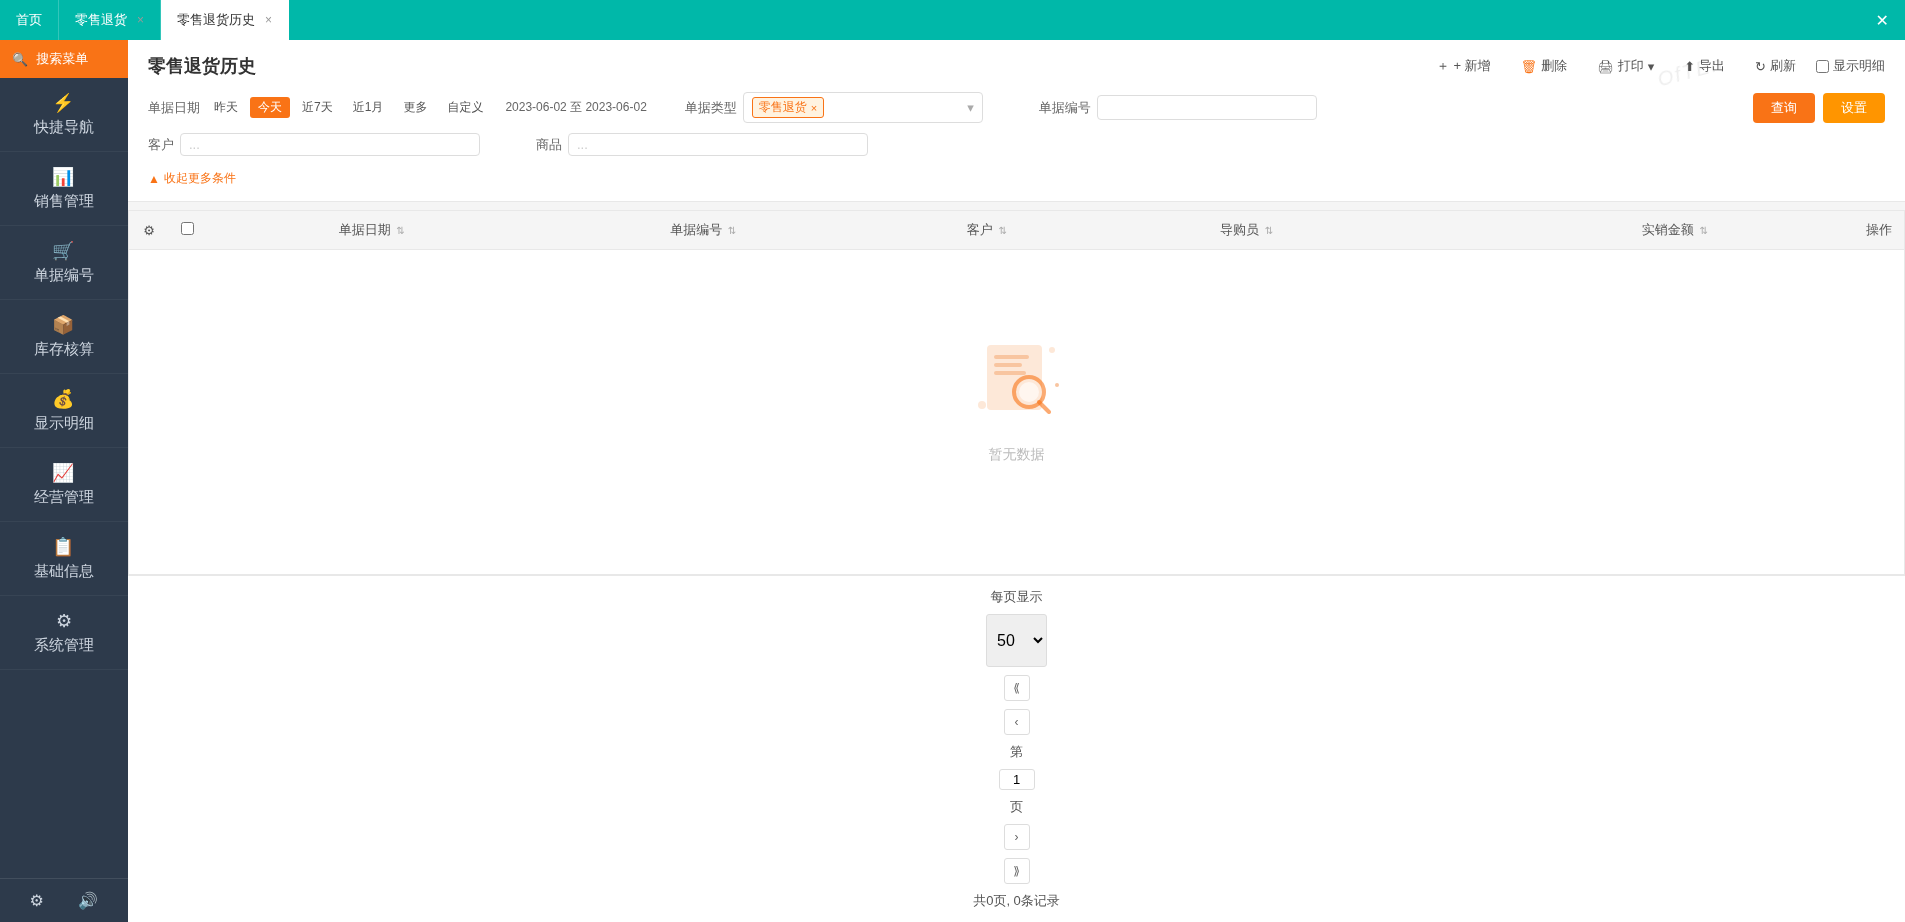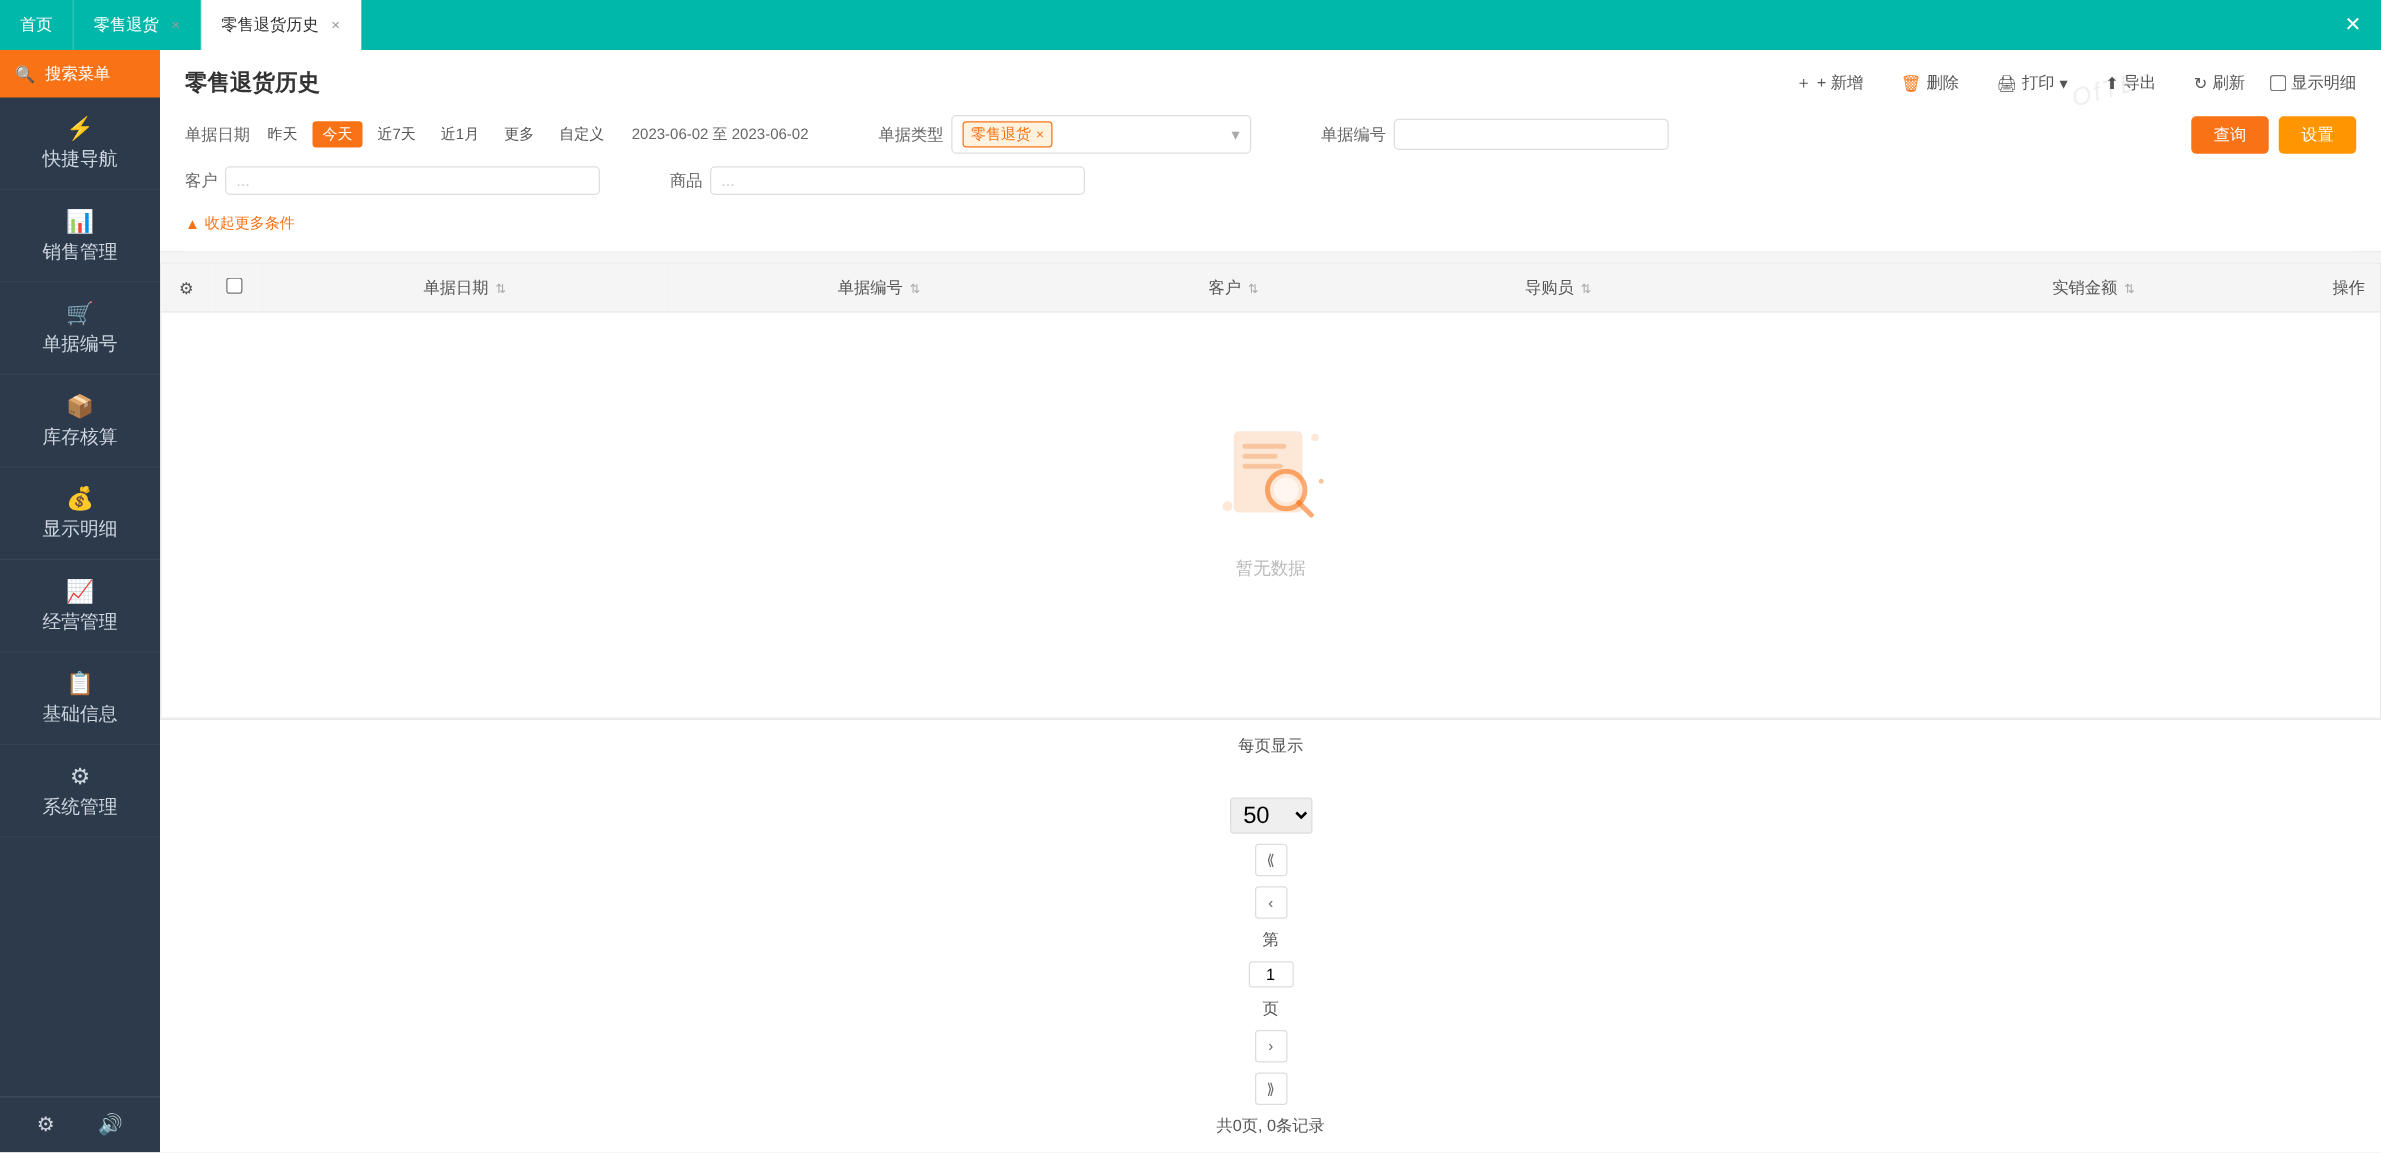--- a/index.html
+++ b/index.html
@@ -320,23 +320,22 @@
       justify-content: flex-end;
       gap: 8px;
       flex-shrink: 0;
       font-size: 13px;
       color: #555;
       flex-direction: column;
     }
     .pagination-bar select {
       border: 1px solid #ddd;
       border-radius: 3px;
-      padding: 2px 6px;
-      font-size: 19px;
-      margin-top: 24px;
+      padding: 16px 6px;
+      font-size: 16px;
     }
     .pag-btn {
       border: 1px solid #ddd;
       background: white;
       width: 26px;
       height: 26px;
       border-radius: 3px;
       cursor: pointer;
       display: flex;
       align-items: center;
@@ -472,21 +471,21 @@
               <span class="date-opt">昨天</span>
               <span class="date-opt active">今天</span>
               <span class="date-opt">近7天</span>
               <span class="date-opt">近1月</span>
               <span class="date-opt">更多</span>
               <span class="date-opt">自定义</span>
             </div>
             <span class="date-range">2023-06-02 至 2023-06-02</span>
           </div>
 
-          <div class="filter-item" style="margin-left: 40px;">
+          <div class="filter-item" style="margin-left: 22px;">
             <span class="filter-label">单据类型</span>
             <div class="filter-select" style="border: 1px solid #ddd; border-radius: 4px; padding: 4px 8px; min-width: 240px;">
               <div class="tag">
                 <span>零售退货</span>
                 <span class="remove">×</span>
               </div>
               <span style="color:#aaa; margin-left: auto;">▾</span>
             </div>
           </div>
 

